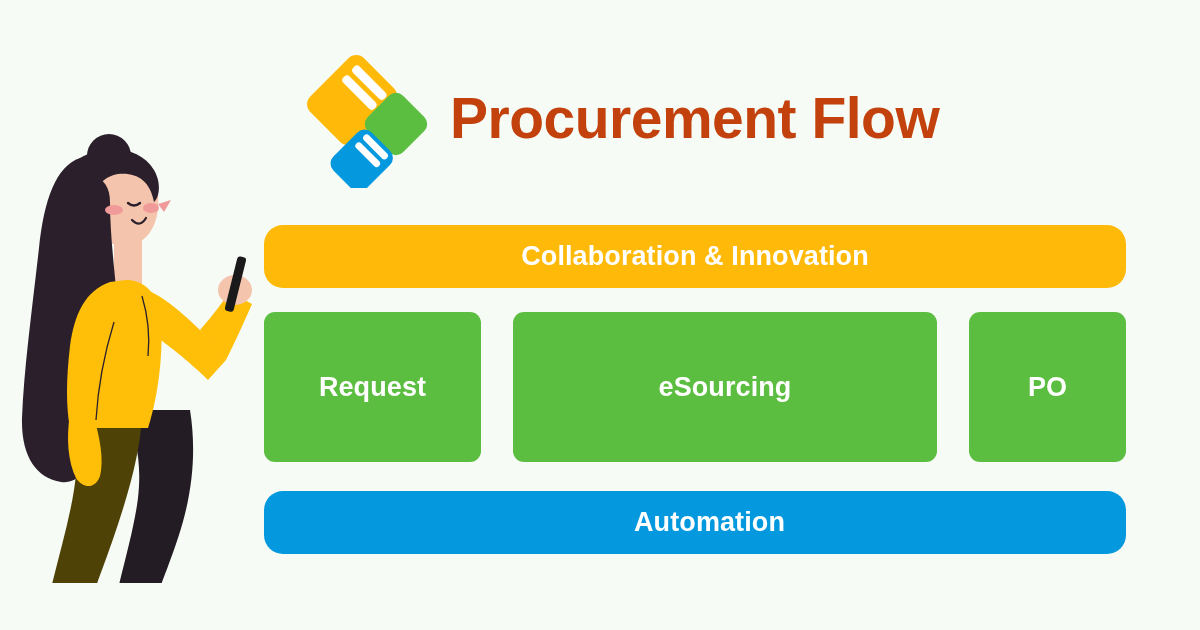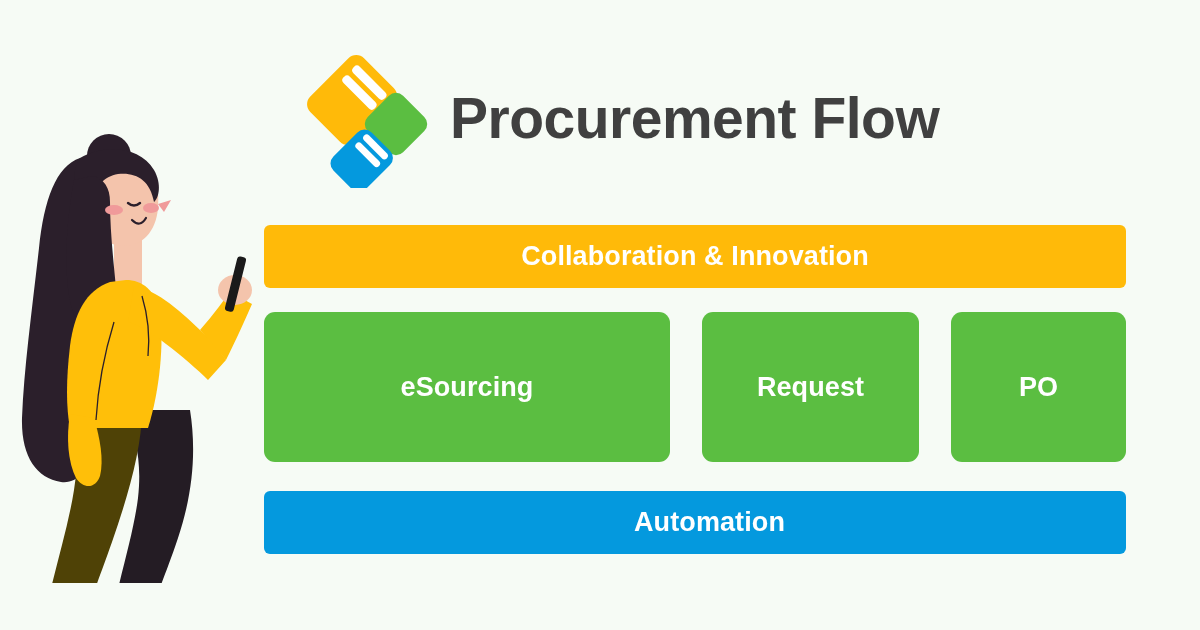--- a/index.html
+++ b/index.html
@@ -57,21 +57,21 @@
   }
 
   
   #diagram {
     position: absolute;
     left: 264px;
     top: 225px;
     width: 862px;
   }
   .band {
-    border-radius: 6px;
+    border-radius: 19px;
     display: flex;
     align-items: center;
     justify-content: center;
     box-sizing: border-box;
   }
   .band-label {
     color: #ffffff;
     font-family: "Liberation Sans", sans-serif;
     font-weight: bold;
     font-size: 27px;
@@ -94,21 +94,21 @@
     height: 150px;
     background: #5bbe41;
     border-radius: 11px;
     display: flex;
     align-items: center;
     justify-content: center;
     box-sizing: border-box;
   }
   #stage-request { width: 217px; }
   #stage-esourcing { flex: 1 1 auto; }
-  #stage-po { width: 175px; }
+  #stage-po { width: 157px; }
   .stage-label {
     color: #ffffff;
     font-family: "Liberation Sans", sans-serif;
     font-weight: bold;
     font-size: 27px;
     letter-spacing: 0.1px;
     text-align: center;
     user-select: none;
   }
   #band-automation {
@@ -198,35 +198,35 @@
           <rect x="71" y="51" width="50" height="50" rx="10" fill="#5bbe41"></rect>
         </g>
 
         <g transform="rotate(-45 61 112)">
           <rect x="34" y="90" width="54" height="46" rx="10" fill="#0499de"></rect>
           <rect x="66" y="97" width="7" height="32" rx="3.5" fill="#ffffff"></rect>
           <rect x="77" y="97" width="7" height="32" rx="3.5" fill="#ffffff"></rect>
         </g>
       </svg>
     </div>
-    <div id="logo-wordmark" style="color: #404040;">Procurement Flow</div>
+    <div id="logo-wordmark" style="color: #c2410c;">Procurement Flow</div>
   </div>
 
   <div id="diagram">
 
     <div class="band" id="band-collaboration" style="background: rgb(255, 186, 9);">
       <span class="band-label">Collaboration &amp; Innovation</span>
     </div>
 
     <div id="row-stages">
+      <div class="stage-box" id="stage-request" style="background: rgb(91, 190, 65);">
+        <span class="stage-label">Request</span>
+      </div>
       <div class="stage-box" id="stage-esourcing" style="background: rgb(91, 190, 65);">
         <span class="stage-label">eSourcing</span>
-      </div>
-      <div class="stage-box" id="stage-request" style="background: rgb(91, 190, 65);">
-        <span class="stage-label">Request</span>
       </div>
       <div class="stage-box" id="stage-po" style="background: rgb(91, 190, 65);">
         <span class="stage-label">PO</span>
       </div>
     </div>
 
     <div class="band" id="band-automation" style="background: rgb(4, 153, 222); padding-left: 29px;">
       <span class="band-label">Automation</span>
     </div>
 

